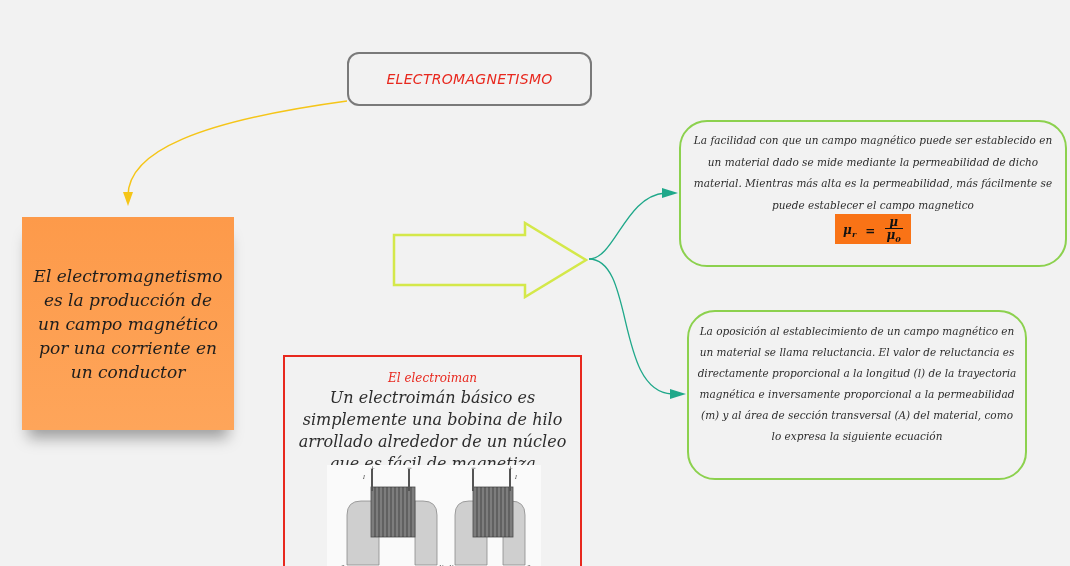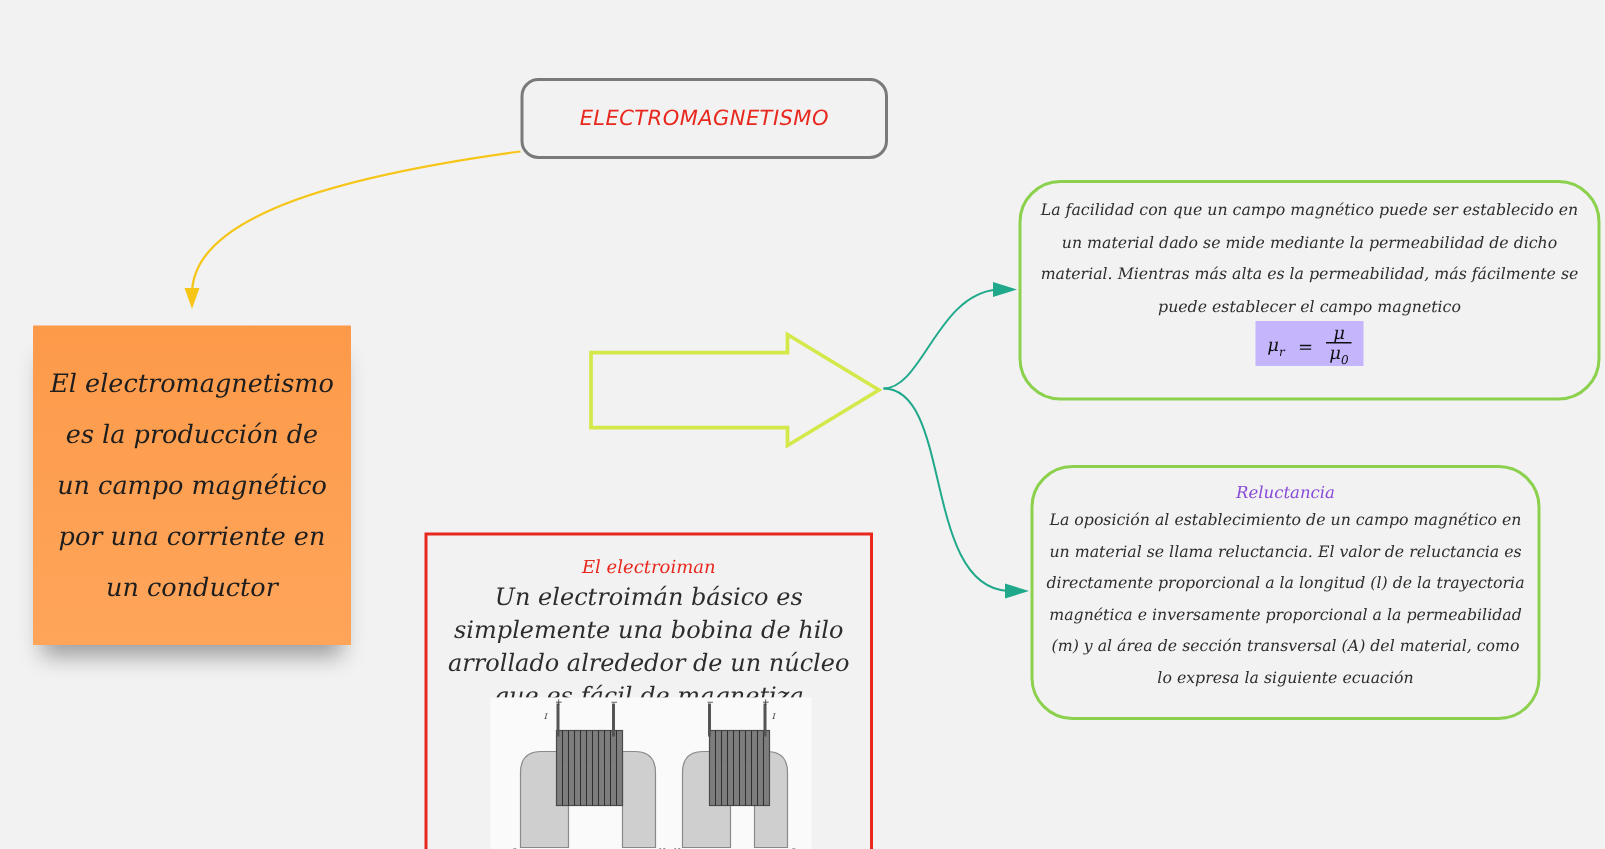--- a/index.html
+++ b/index.html
@@ -25,21 +25,21 @@
 
     .sticky {
       position: absolute; left: 22px; top: 176px; width: 212px; height: 213px;
       background: linear-gradient(180deg, #fd9a4a 0%, #fea55a 100%);
       box-sizing: border-box; padding: 16px 10px;
       display: flex; align-items: center; justify-content: center; text-align: center;
       box-shadow: 0 14px 14px -6px rgba(0,0,0,0.35);
     }
     .sticky-text {
       font-family: "DejaVu Serif", serif; font-style: italic;
-      font-size: 17px; line-height: 34px; color: #1d1d1d;
+      font-size: 17px; line-height: 24px; color: #1d1d1d;
     }
 
     .arrow-node { position: absolute; left: 392px; top: 180px; width: 196px; height: 78px; }
     .arrow-label {
       position: absolute; left: 404px; top: 199px; width: 120px; text-align: center;
       color: #e8281e; font-style: italic; font-weight: bold; font-size: 10.5px; line-height: 19px;
       font-family: "DejaVu Serif", serif;
     }
 
     .card {
@@ -50,22 +50,22 @@
     }
     .perm-card { left: 679px; top: 79px; width: 388px; height: 147px; padding-top: 8px; }
     .rel-card { left: 687px; top: 269px; width: 340px; height: 170px; padding-top: 9px; }
     .card-title { font-size: 11px; line-height: 16px; }
     .perm-title { color: #4a50b8; }
     .rel-title { color: #8a4ad8; }
     .card-body { font-size: 10.5px; line-height: 21.5px; padding: 0 6px; }
     .rel-card .card-body { line-height: 21px; padding: 0 8px; }
 
     .formula {
-      display: inline-block; background: #c4b5fd; padding: 2px 8px; margin-top: -2px;
-      font-family: "DejaVu Serif", serif; font-style: italic; font-weight: normal; color: #111;
+      display: inline-block; background: #f97316; padding: 2px 8px; margin-top: -2px;
+      font-family: "DejaVu Serif", serif; font-style: italic; font-weight: bold; color: #111;
       font-size: 12px; height: 30px; box-sizing: border-box;
     }
     .formula .lhs { vertical-align: middle; }
     .formula .eq { font-style: normal; margin: 0 5px; vertical-align: middle; }
     .frac { display: inline-block; vertical-align: middle; text-align: center; line-height: 12px; }
     .frac .num { display: block; border-bottom: 1px solid #111; padding: 0 2px; }
     .frac .den { display: block; padding: 0 2px; text-align: right; }
     sub { font-size: 8px; }
 
     .electro-card {
@@ -119,21 +119,20 @@
       <span class="lhs"><span>μ</span><sub>r</sub></span>
       <span class="eq">=</span>
       <span class="frac">
         <span class="num">μ</span>
         <span class="den"><span>μ</span><sub>0</sub></span>
       </span>
     </div>
   </div>
 
   <div class="card rel-card">
-    <div class="card-title rel-title">Reluctancia</div>
     <div class="card-body">La oposición al establecimiento de un campo magnético en un material se llama reluctancia. El valor de reluctancia es directamente proporcional a la longitud (l) de la trayectoria magnética e inversamente proporcional a la permeabilidad (m) y al área de sección transversal (A) del material, como lo expresa la siguiente ecuación</div>
   </div>
 
   <div class="electro-card">
     <div class="electro-title">El electroiman</div>
     <div class="electro-body">Un electroimán básico es simplemente una bobina de hilo arrollado alrededor de un núcleo que es fácil de magnetiza</div>
 
     <svg class="electro-image" viewBox="0 0 214 122">
       <rect x="0" y="0" width="214" height="122" fill="#fafafa"></rect>
 

